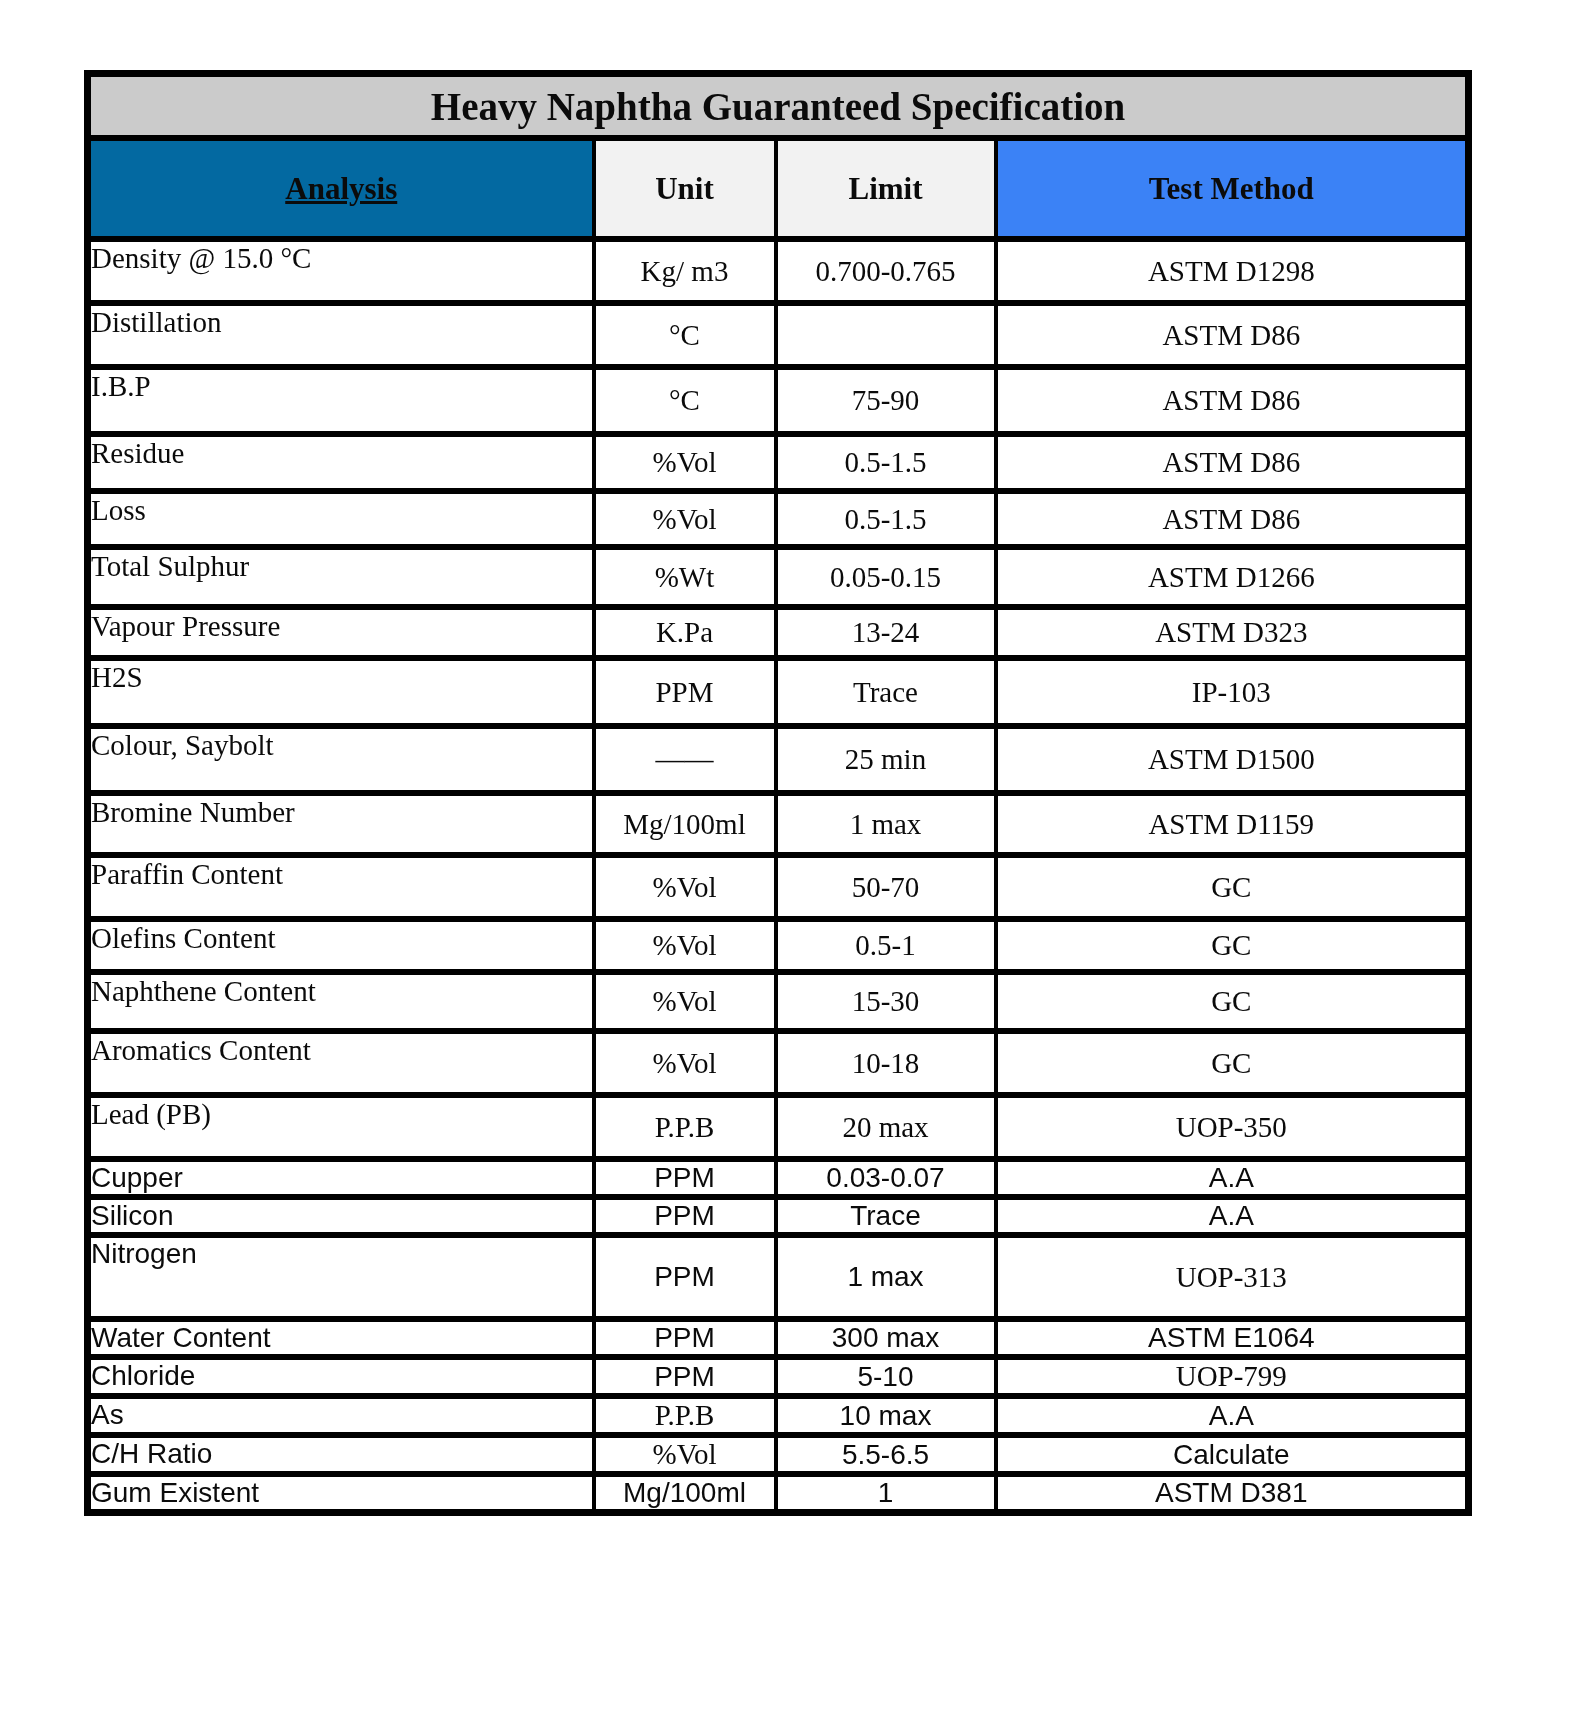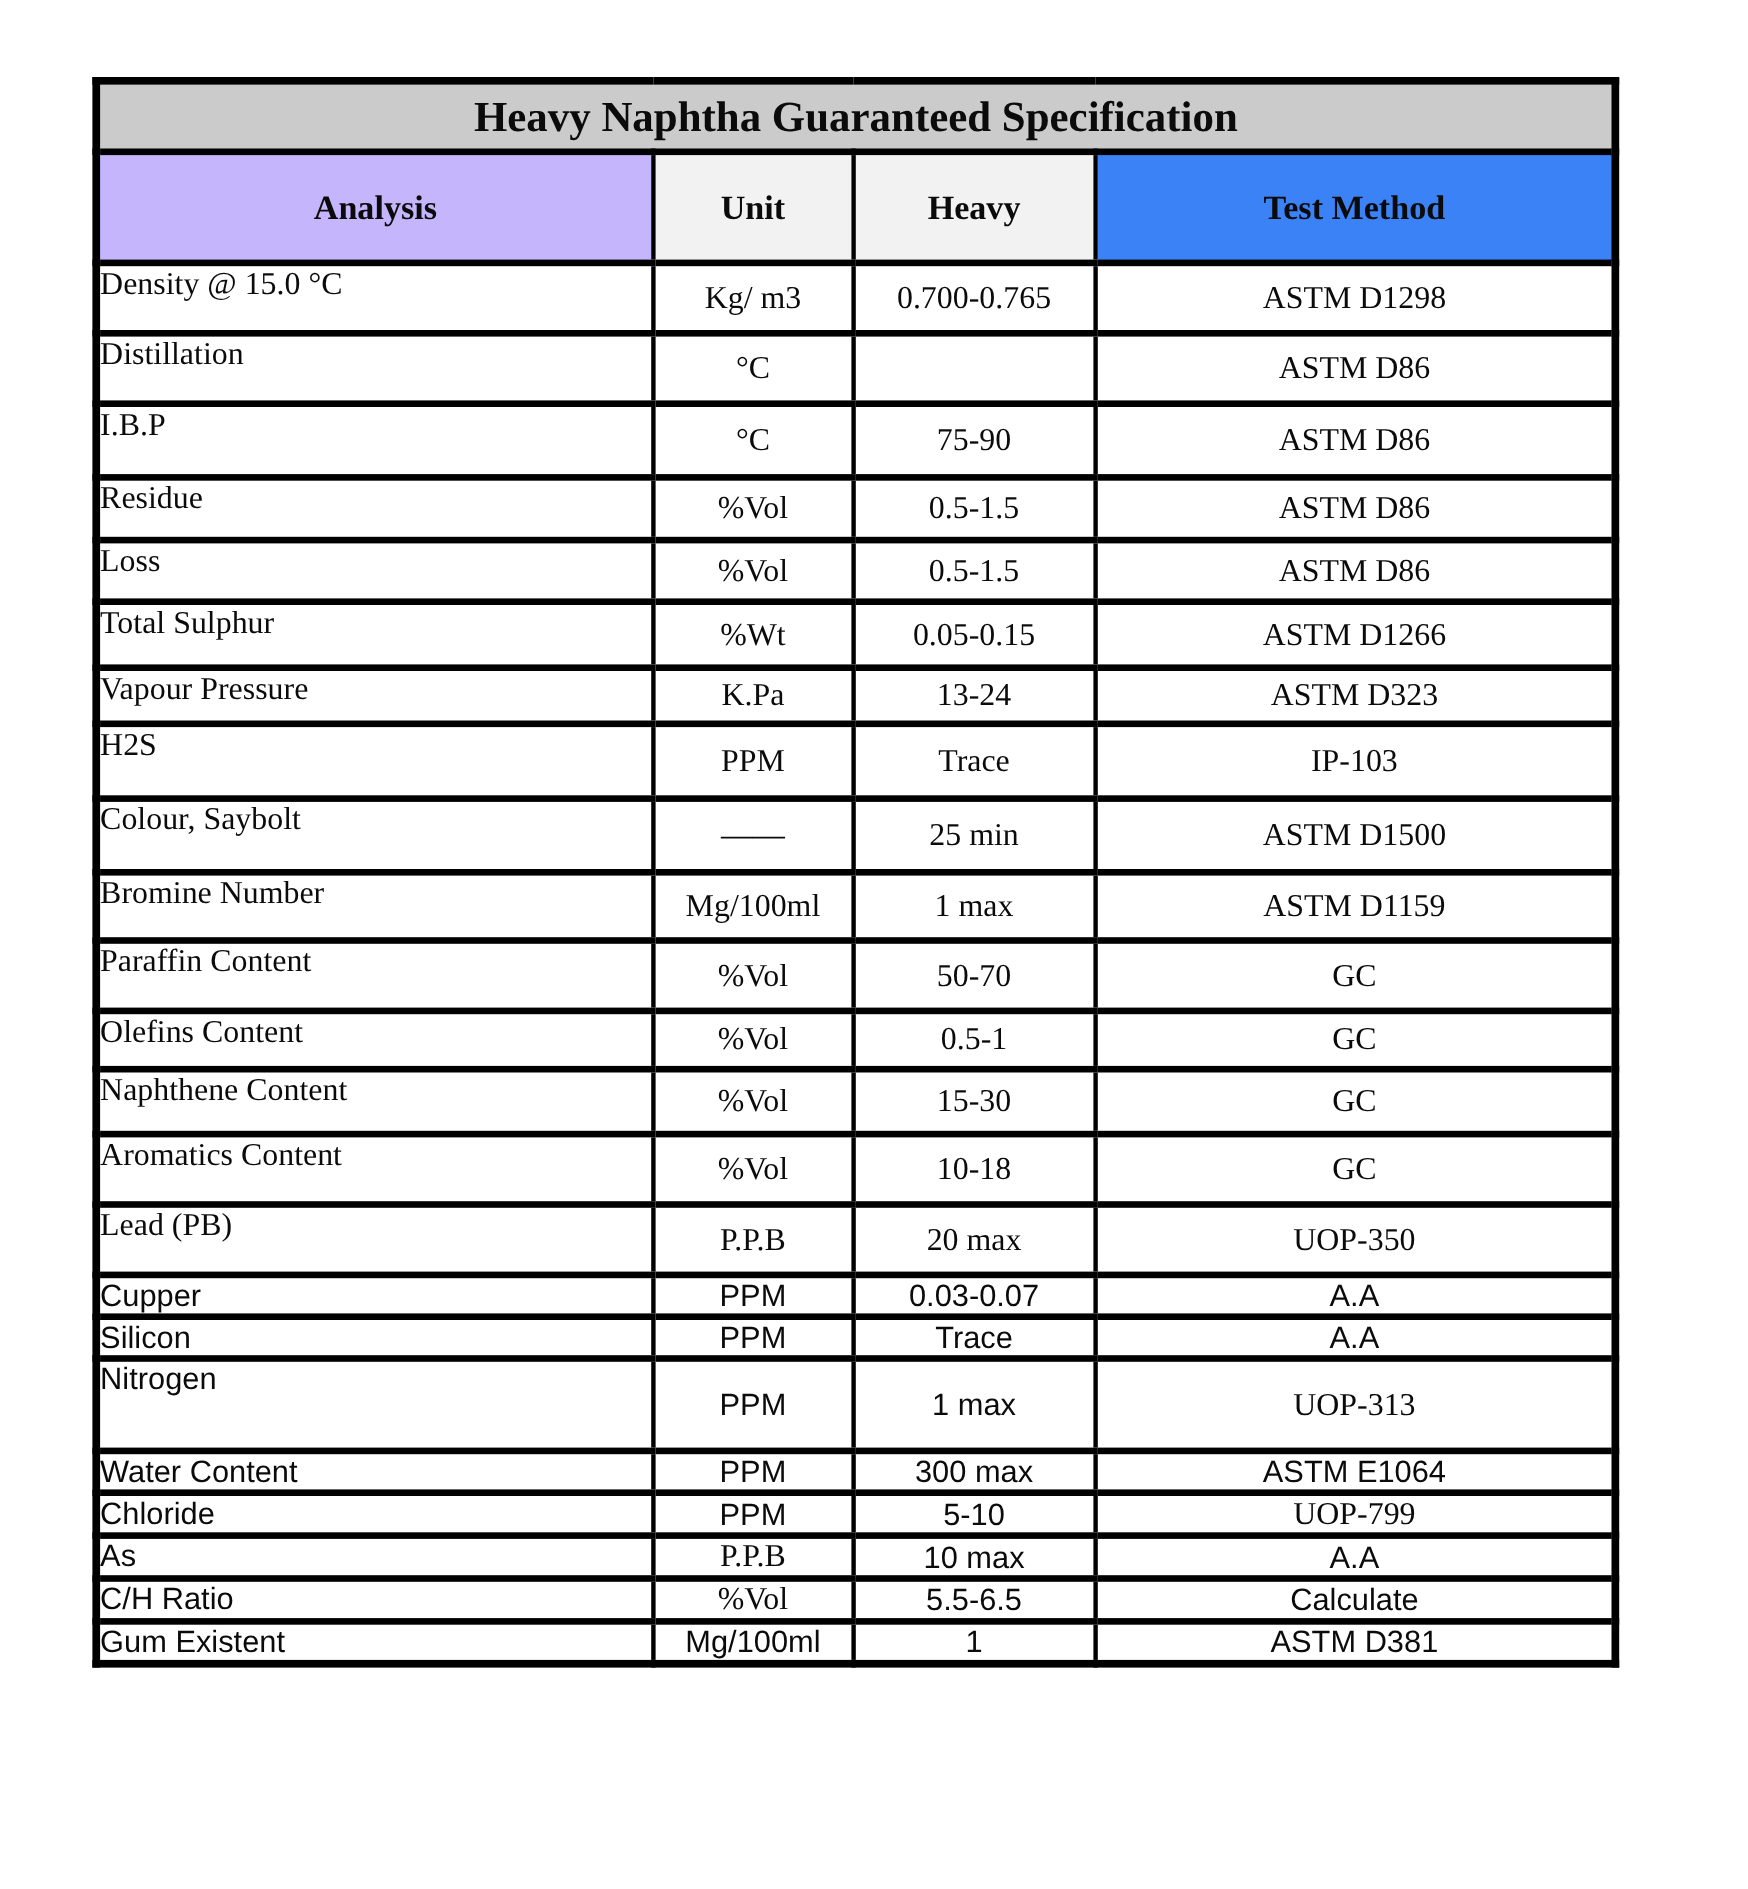--- a/index.html
+++ b/index.html
@@ -70,23 +70,23 @@
       <col style="width: 506px;">
       <col style="width: 182px;">
       <col style="width: 220px;">
       <col style="width: 473px;">
     </colgroup>
     <tbody>
       <tr>
         <td class="title-cell" colspan="4" style="background: rgb(203, 203, 203);">Heavy Naphtha Guaranteed Specification</td>
       </tr>
       <tr>
-        <th class="col-head" style="background: #c4b5fd;">Analysis</th>
+        <th class="col-head" style="background: #0369a1; text-decoration: underline;">Analysis</th>
         <th class="col-head" style="background: rgb(242, 242, 242);">Unit</th>
-        <th class="col-head" style="background: rgb(242, 242, 242);">Heavy</th>
+        <th class="col-head" style="background: rgb(242, 242, 242);">Limit</th>
         <th class="col-head" style="background: #3b82f6;">Test Method</th>
       </tr>
     <tr>
           <td class="analysis f-serif" style="height: 58px;">Density @ 15.0 °C</td>
           <td class="unit f-serif">Kg/ m3</td>
           <td class="limit f-serif">0.700-0.765</td>
           <td class="method f-serif">ASTM  D1298</td>
         </tr>
         <tr>
           <td class="analysis f-serif" style="height: 58px;">Distillation</td>

